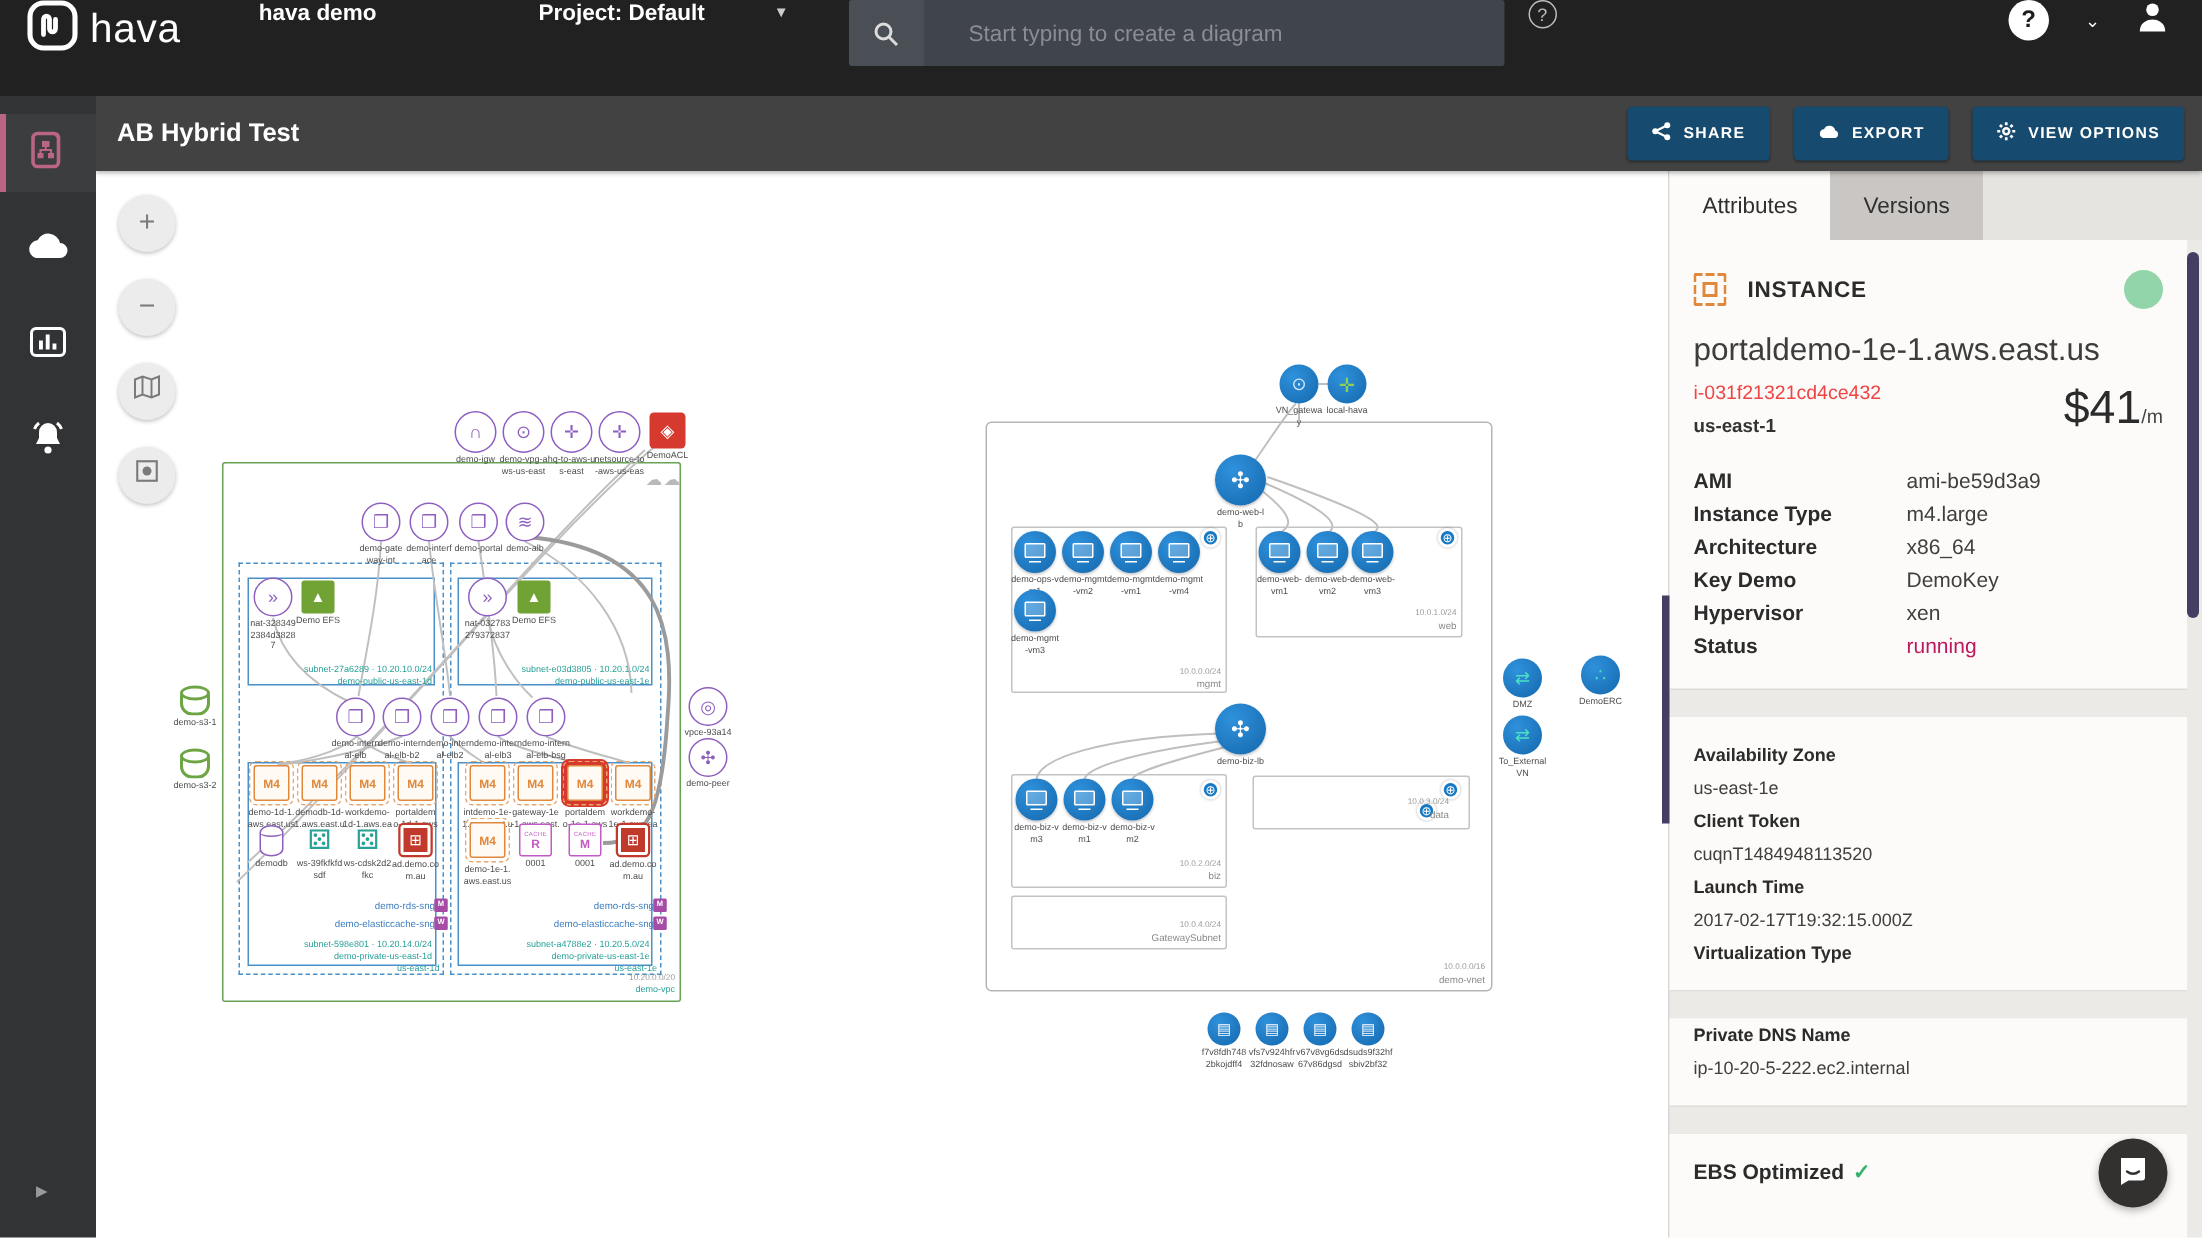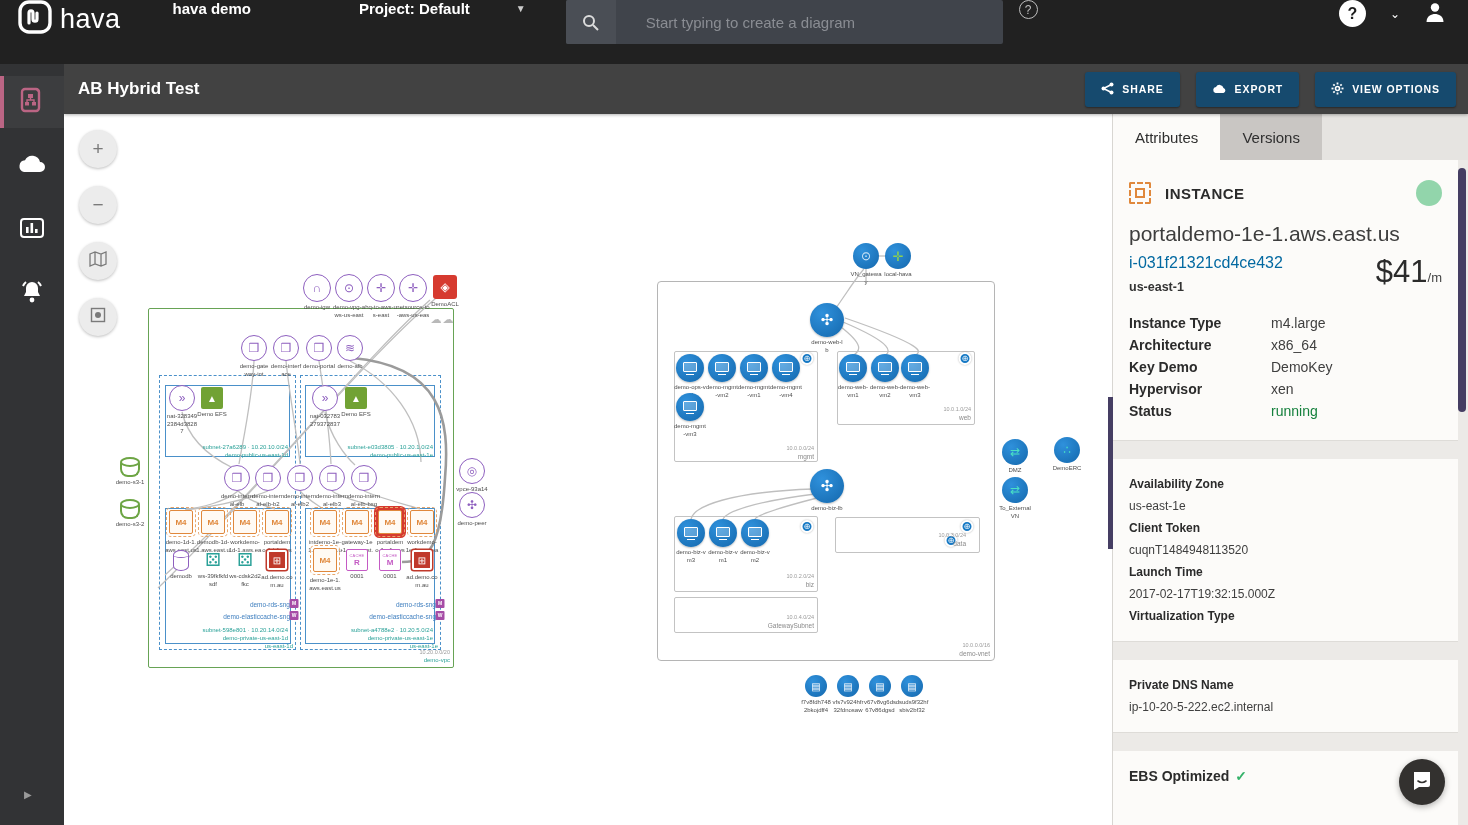--- a/index.html
+++ b/index.html
@@ -102,29 +102,29 @@
   .tab.active { background:#fcfbf9; }
   .tab.inactive { background:#c9c6c3; }
   .card { background:#fcfbf9; margin-right:10px; padding:0 16px; border-bottom:1px solid #dedcd8;}
   .inst-head { display:flex; align-items:center; padding-top:20px; }
   .chip-ic { width:22px; height:22px; border:2px dashed #e0883c; border-radius:2px; display:flex; align-items:center; justify-content:center; }
   .chip-ic i { width:10px; height:10px; border:2px solid #e0883c; display:block; }
   .inst-label { font-size:15px; font-weight:bold; color:#2b2b2b; letter-spacing:.5px; margin-left:14px;}
   .green-dot { margin-left:auto; width:26px; height:26px; border-radius:50%; background:#92d5ab; }
   .inst-name { font-size:21px; color:#3d3d3d; margin-top:16px; }
   .inst-sub { display:flex; margin-top:8px; }
-  .inst-id { font-size:16px; color:#0369a1; }
+  .inst-id { font-size:13px; color:#ef4444; }
   .inst-region { font-size:12.5px; font-weight:bold; color:#333; margin-top:8px;}
   .price { margin-left:auto; font-size:31px; color:#2b2b2b; }
   .price .unit { font-size:13px; color:#444; }
   .attrs { margin-top:18px; padding-bottom:18px; }
   .attr-row { display:flex; font-size:14px; line-height:22px; }
   .attr-row .k { width:142px; font-weight:bold; color:#2b2b2b; }
   .attr-row .v { color:#3f3f3f; }
-  .attr-row .v.running { color:#15803d; }
+  .attr-row .v.running { color:#be185d; }
   .pair { font-size:12px; }
   .pair .k { font-weight:bold; color:#2b2b2b; line-height:22px;}
   .pair .v { color:#3f3f3f; line-height:22px; }
   .dns-v { color:#4a90c9; cursor:pointer; }
   .check-line { font-size:14px; font-weight:bold; color:#2b2b2b; line-height:22px;}
   .check-line .ck { color:#35b26a; margin-left:6px; }
   .scroll-thumb { position:absolute; right:2px; top:54px; width:8px; height:244px; background:#453e63; border-radius:4px; cursor:pointer;}
   .left-strip { position:absolute; left:1108px; top:397px; width:5px; height:152px; background:#453e63; z-index:25;}
 
   .chat-fab { position:absolute; left:1399px; top:759px; width:46px; height:46px; border-radius:50%; background:#33312f; z-index:60; display:flex; align-items:center; justify-content:center; cursor:pointer; box-shadow:0 2px 6px rgba(0,0,0,.3);}
@@ -676,20 +676,24 @@
       <div>
         <div class="inst-id">i-031f21321cd4ce432</div>
         <div class="inst-region">us-east-1</div>
       </div>
       <div class="price">
         <span>$41</span><span class="unit">/m</span>
       </div>
     </div>
     <div class="attrs" id="attr-rows">
         <div class="attr-row">
+          <span class="k">AMI</span>
+          <span class="v">ami-be59d3a9</span>
+        </div>
+        <div class="attr-row">
           <span class="k">Instance Type</span>
           <span class="v">m4.large</span>
         </div>
         <div class="attr-row">
           <span class="k">Architecture</span>
           <span class="v">x86_64</span>
         </div>
         <div class="attr-row">
           <span class="k">Key Demo</span>
           <span class="v">DemoKey</span>
@@ -716,21 +720,21 @@
       </div>
       <div class="pair">
         <div class="k">Launch Time</div>
         <div class="v">2017-02-17T19:32:15.000Z</div>
       </div>
       <div class="pair">
         <div class="k">Virtualization Type</div>
       </div>
     </div>
 
-  <div class="card" style="margin-top:18px; padding-top:14px; padding-bottom:14px;">
+  <div class="card" style="margin-top:18px; padding-bottom:14px;">
     <div class="pair">
       <div class="k">Private DNS Name</div>
       <div class="v dns-v">ip-10-20-5-222.ec2.internal</div>
     </div>
   </div>
 
   <div class="card" style="margin-top:18px; padding-top:14px; height:200px;" id="checks-card">
       <div class="check-line"><span>EBS Optimized</span><span class="ck">✓</span></div>
     </div>
 

